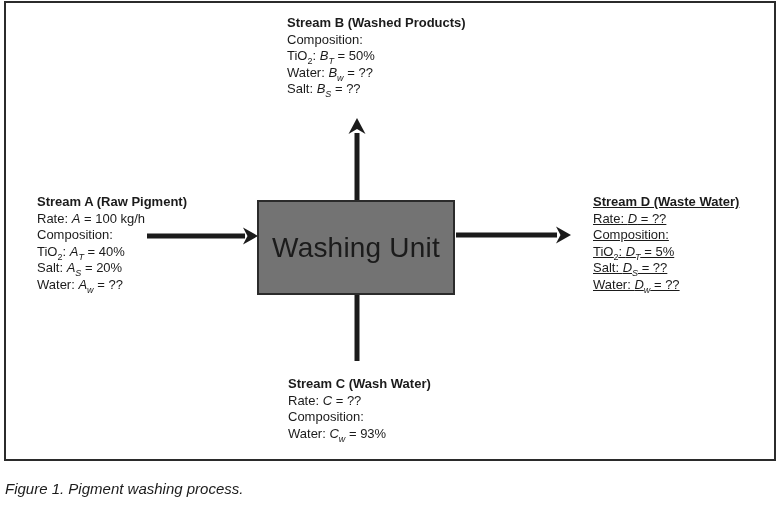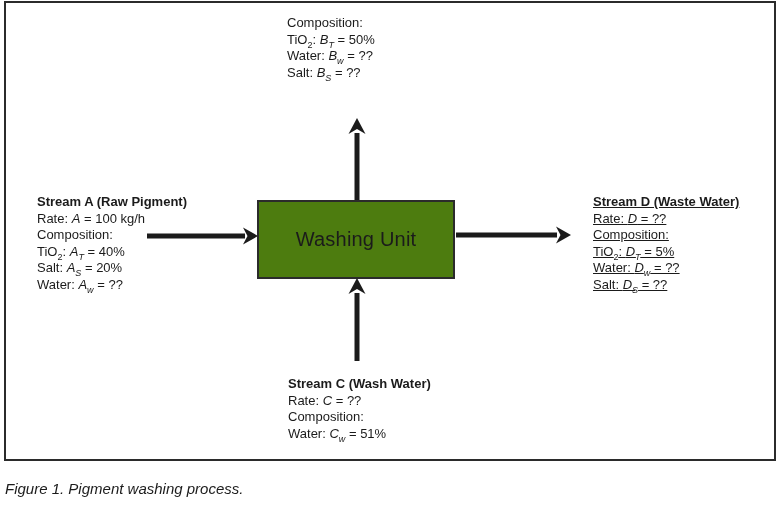--- a/index.html
+++ b/index.html
@@ -39,28 +39,28 @@
   }
   .arrows path {
     fill: var(--ink, #1b1b1b);
     stroke: none;
   }
   .unit-box {
     position: absolute;
     left: 257px;
     top: 200px;
     width: 198px;
-    height: 79px;
+    height: 95px;
     border: 2px solid #2b2b2b;
     box-sizing: border-box;
-    background: #4d7c0f;
+    background: #737373;
     display: flex;
     align-items: center;
     justify-content: center;
-    font-size: 20px;
+    font-size: 28px;
     letter-spacing: 0.2px;
   }
   .stream {
     position: absolute;
     font-size: 13px;
     line-height: 16.6px;
     white-space: nowrap;
   }
   .stream .title {
     font-weight: bold;
@@ -116,43 +116,44 @@
     <div>
         <div class="line"><span>Rate: </span><span><i>A</i></span><span> = 100 kg/h</span></div>
         <div class="line"><span>Composition:</span></div>
         <div class="line"><span>TiO</span><sub>2</sub><span>: </span><span><i>A</i></span><sub><i>T</i></sub><span> = 40%</span></div>
         <div class="line"><span>Salt: </span><span><i>A</i></span><sub><i>S</i></sub><span> = 20%</span></div>
         <div class="line"><span>Water: </span><span><i>A</i></span><sub><i>w</i></sub><span> = ??</span></div>
       </div>
   </div>
 
   <div class="stream" id="stream-b">
+    <div class="title">Stream B (Washed Products)</div>
     <div>
         <div class="line"><span>Composition:</span></div>
         <div class="line"><span>TiO</span><sub>2</sub><span>: </span><span><i>B</i></span><sub><i>T</i></sub><span> = 50%</span></div>
         <div class="line"><span>Water: </span><span><i>B</i></span><sub><i>w</i></sub><span> = ??</span></div>
         <div class="line"><span>Salt: </span><span><i>B</i></span><sub><i>S</i></sub><span> = ??</span></div>
       </div>
   </div>
 
   <div class="stream" id="stream-c">
     <div class="title">Stream C (Wash Water)</div>
     <div>
         <div class="line"><span>Rate: </span><span><i>C</i></span><span> = ??</span></div>
         <div class="line"><span>Composition:</span></div>
-        <div class="line"><span>Water: </span><span><i>C</i></span><sub><i>w</i></sub><span> = 51%</span></div>
+        <div class="line"><span>Water: </span><span><i>C</i></span><sub><i>w</i></sub><span> = 93%</span></div>
       </div>
   </div>
 
   <div class="stream" id="stream-d">
     <div class="title">Stream D (Waste Water)</div>
     <div>
         <div class="line"><span>Rate: </span><span><i>D</i></span><span> = ??</span></div>
         <div class="line"><span>Composition:</span></div>
         <div class="line"><span>TiO</span><sub>2</sub><span>: </span><span><i>D</i></span><sub><i>T</i></sub><span> = 5%</span></div>
+        <div class="line"><span>Salt: </span><span><i>D</i></span><sub><i>S</i></sub><span> = ??</span></div>
         <div class="line"><span>Water: </span><span><i>D</i></span><sub><i>w</i></sub><span> = ??</span></div>
-        <div class="line"><span>Salt: </span><span><i>D</i></span><sub><i>S</i></sub><span> = ??</span></div>
       </div>
   </div>
 
   <div class="caption">Figure 1. Pigment washing process.</div>
 
 </div>
 
 </body></html>

